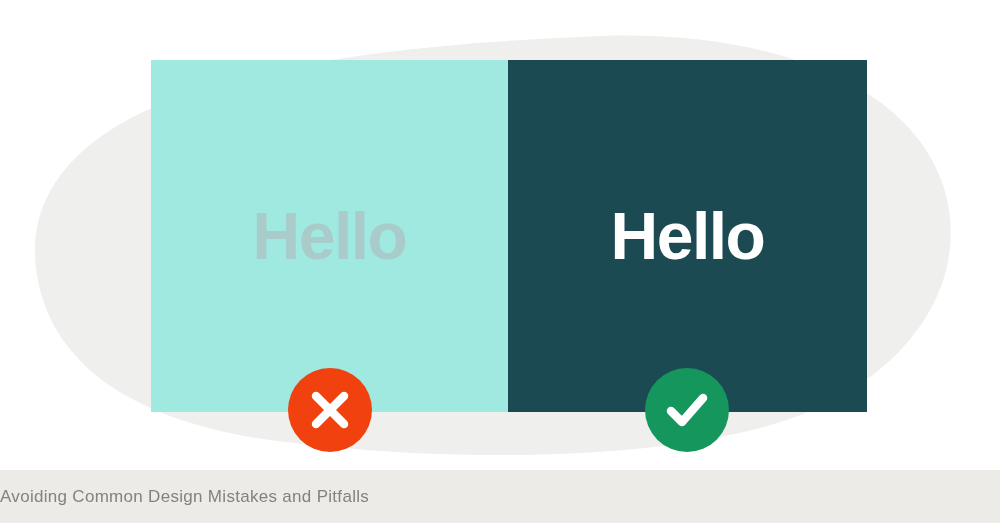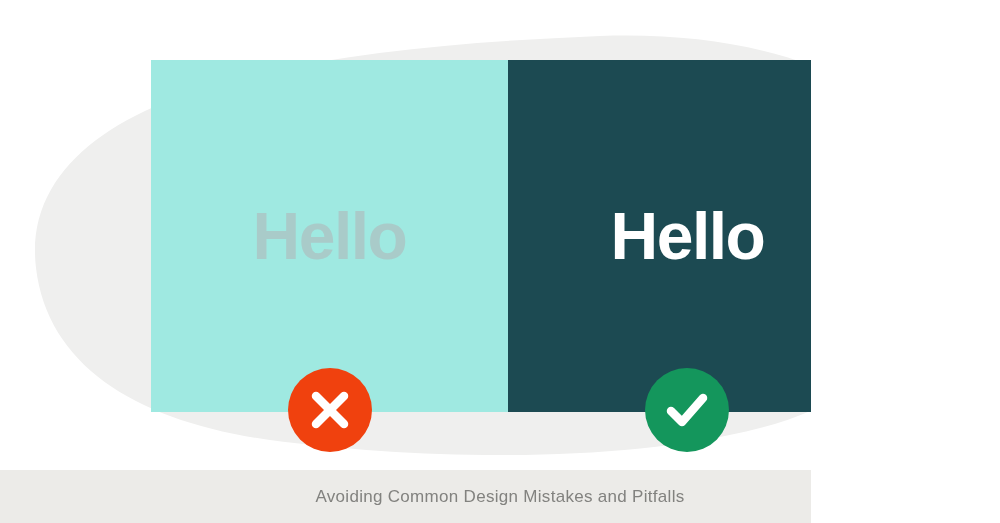--- a/index.html
+++ b/index.html
@@ -11,21 +11,21 @@
     width: 1000px;
     height: 523px;
     overflow: hidden;
     background: #ffffff;
     font-family: "Liberation Sans", sans-serif;
     -webkit-font-smoothing: antialiased;
   }
 
   .canvas {
     position: relative;
-    width: 811px;
+    width: 1000px;
     height: 523px;
     background: #ffffff;
     overflow: hidden;
   }
 
   
   .blob-layer {
     position: absolute;
     left: 0;
     top: 0;
@@ -112,21 +112,20 @@
   
   .caption-band {
     position: absolute;
     left: 0;
     top: 470px;
     width: 1000px;
     height: 53px;
     background: #ECEBE8;
     display: flex;
     align-items: center;
-    justify-content: center;
   }
 
   .caption-text {
     font-family: "Liberation Sans", sans-serif;
     font-size: 17px;
     font-weight: 400;
     color: #82827F;
     letter-spacing: 0.3px;
     white-space: nowrap;
   }

